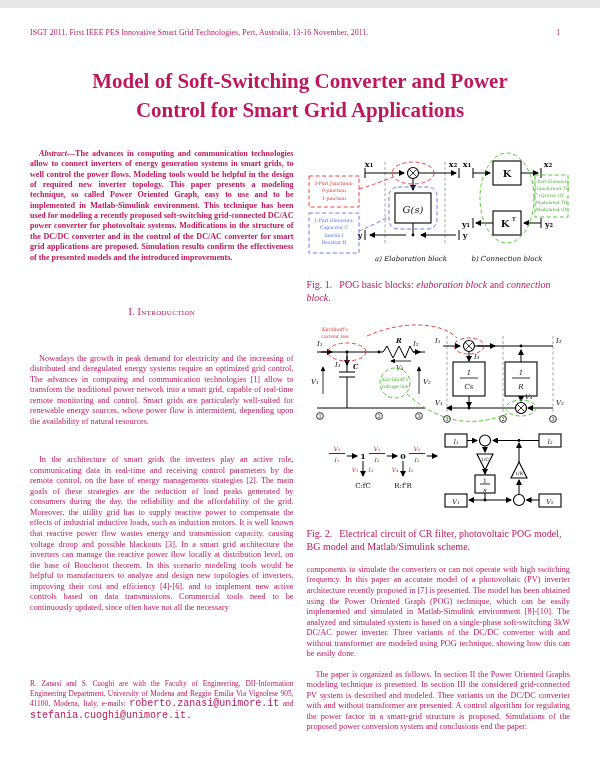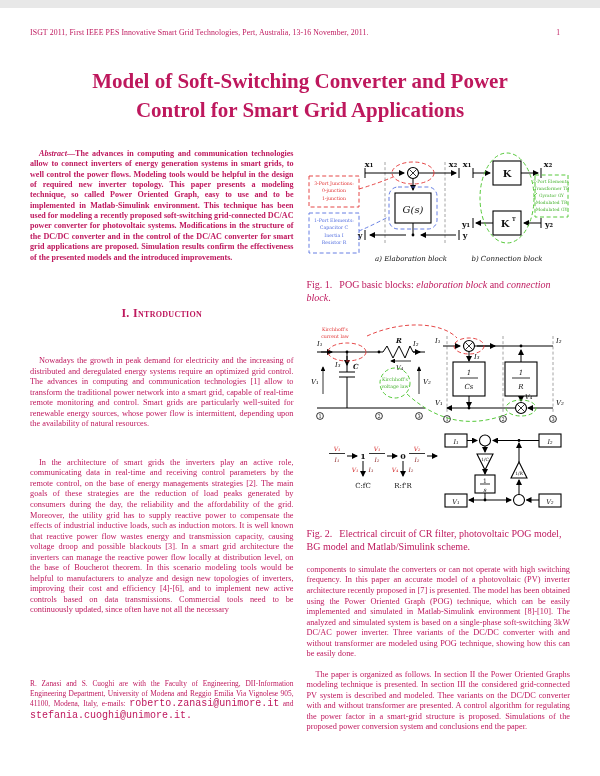--- a/index.html
+++ b/index.html
@@ -9,21 +9,21 @@
   .pageno{margin-right:10px;font-size:7.5px;}
   .title{font-weight:700;font-size:21px;line-height:1.38;text-align:center;max-width:474px;margin:30px auto 0 auto;}
   .authors{text-align:center;font-size:11px;margin-top:15px;}
   .columns{display:flex;gap:13px;margin-top:24px;height:588px;}
   .col{width:264px;font-size:8.3px;line-height:1.27;text-align:justify;}
   .col.left{display:flex;flex-direction:column;gap:28px;}
   p{margin:0;}
   .abstract,.idx{font-weight:bold;font-size:8.1px;line-height:1.28;text-indent:9px;}
   .idx{margin-top:8px;}
   .lead{font-style:italic;}
-  .sec{font-weight:700;font-variant:small-caps;font-size:12px;text-align:center;margin:15px 0 7px 0;letter-spacing:.3px;}
+  .sec{font-weight:400;font-variant:small-caps;font-size:10px;text-align:center;margin:15px 0 7px 0;letter-spacing:.3px;}
   .bodyp{text-indent:9px;}
   .noind{text-indent:0;}
   .footnote{margin-top:auto;padding-bottom:14px;font-size:7.4px;line-height:1.25;text-align:justify;}
   .mono{font-family:Liberation Mono, monospace;font-size:10px;}
   figure{margin:0;}
   .figcap{font-size:10px;line-height:1.3;margin-top:3px;text-align:left;}
   .figcap .pref{margin-right:7px;}
   .fig2wrap{margin-top:16px;}
   .rightp1{margin-top:12px;}
   .rightp2{margin-top:10px;}

